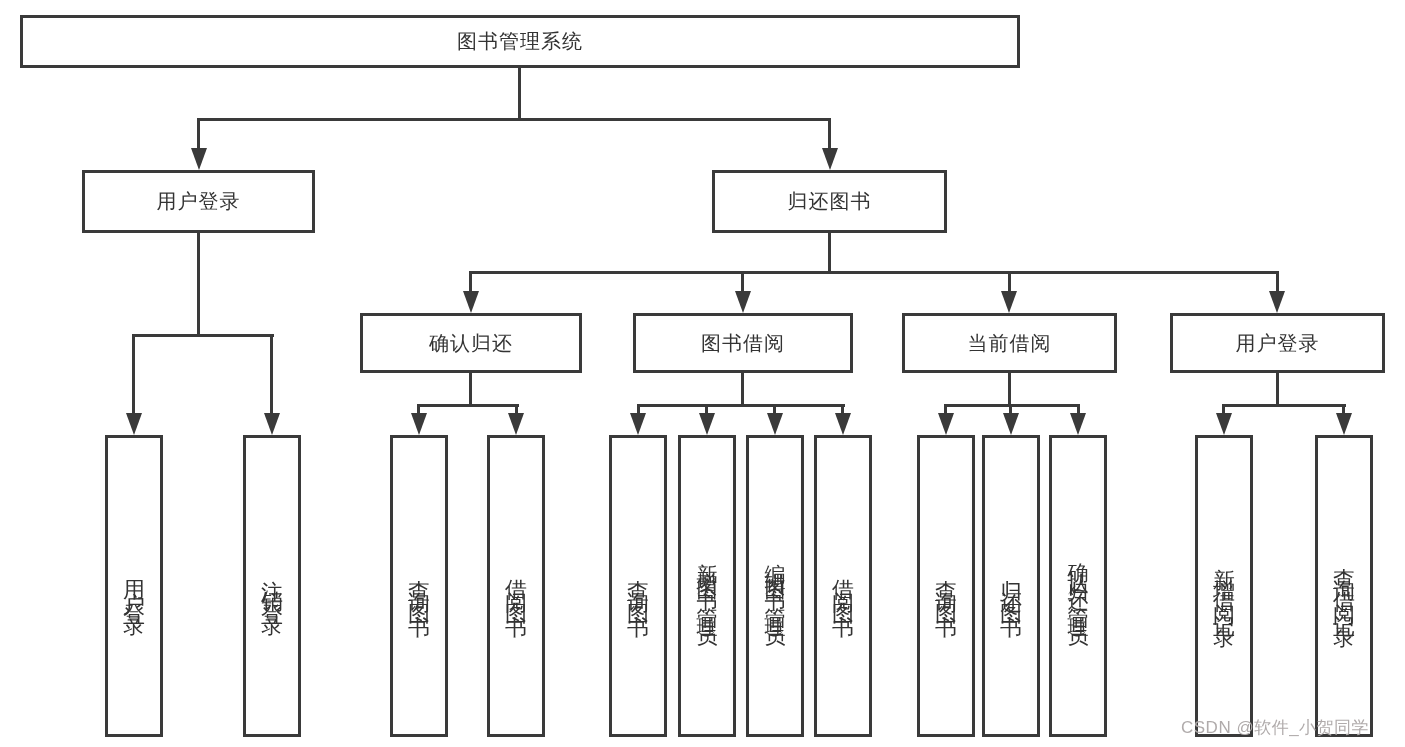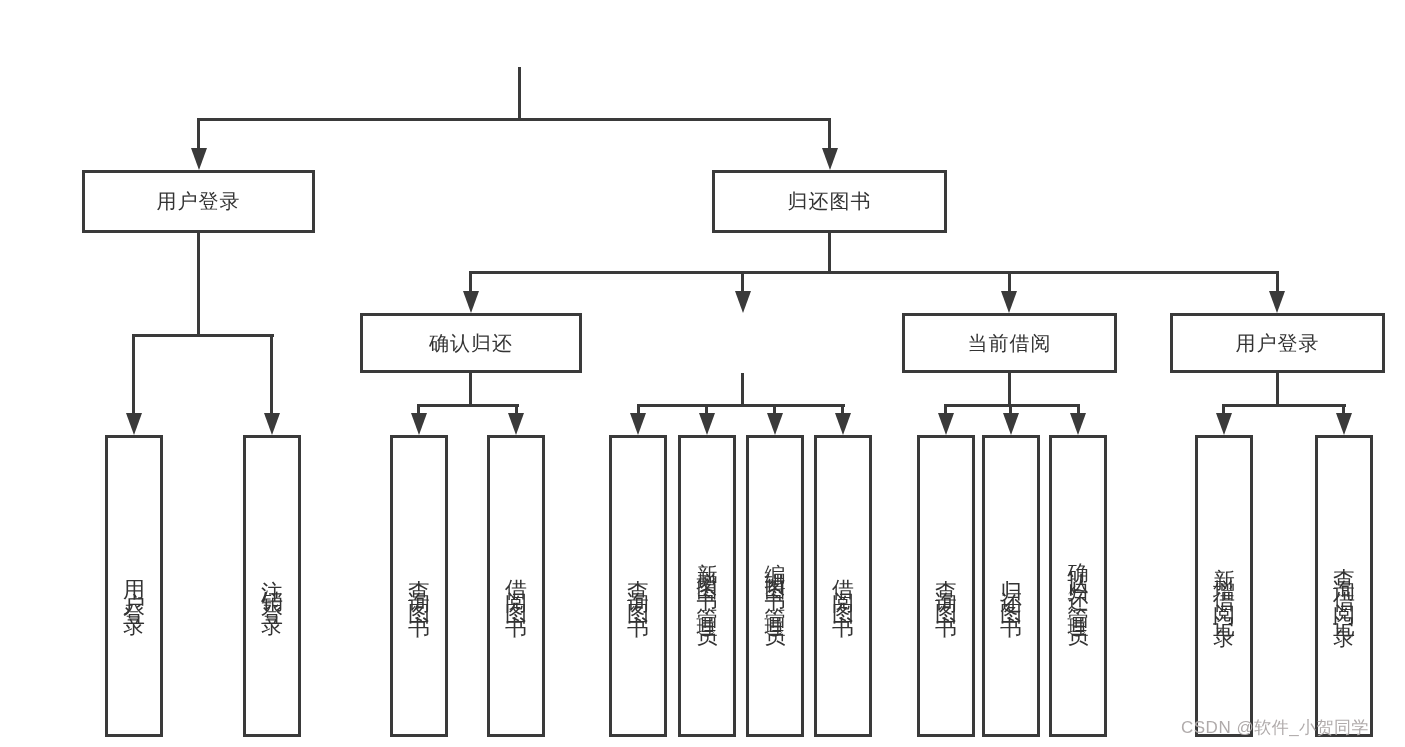--- a/index.html
+++ b/index.html
@@ -111,30 +111,36 @@
   <div class="arr" style="left:1003px;top:413px;"></div>
   <div class="arr" style="left:1070px;top:413px;"></div>
 
   <div class="ln" style="left:1276px;top:373px;width:3px;height:34px;"></div>
   <div class="ln" style="left:1222px;top:404px;width:124px;height:3px;"></div>
   <div class="ln" style="left:1222px;top:404px;width:3px;height:12px;"></div>
   <div class="ln" style="left:1342px;top:404px;width:3px;height:12px;"></div>
   <div class="arr" style="left:1216px;top:413px;"></div>
   <div class="arr" style="left:1336px;top:413px;"></div>
 
+  <div class="box" style="left:20px;top:15px;width:1000px;height:53px;">
+    <span>图书管理系统</span>
+  </div>
 
   <div class="box" style="left:82px;top:170px;width:233px;height:63px;">
     <span>用户登录</span>
   </div>
   <div class="box" style="left:712px;top:170px;width:235px;height:63px;">
     <span>归还图书</span>
   </div>
 
   <div class="box" style="left:360px;top:313px;width:222px;height:60px;">
     <span>确认归还</span>
+  </div>
+  <div class="box" style="left:633px;top:313px;width:220px;height:60px;">
+    <span>图书借阅</span>
   </div>
   <div class="box" style="left:902px;top:313px;width:215px;height:60px;">
     <span>当前借阅</span>
   </div>
   <div class="box" style="left:1170px;top:313px;width:215px;height:60px;">
     <span>用户登录</span>
   </div>
 
   <div class="box leaf" style="left:105px;">
     <span class="vtext">用户登录</span>

